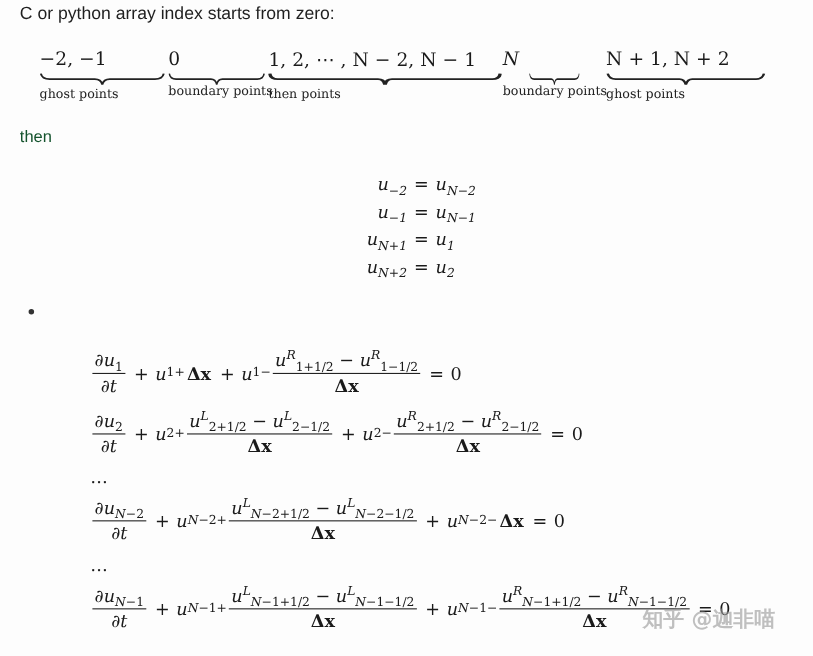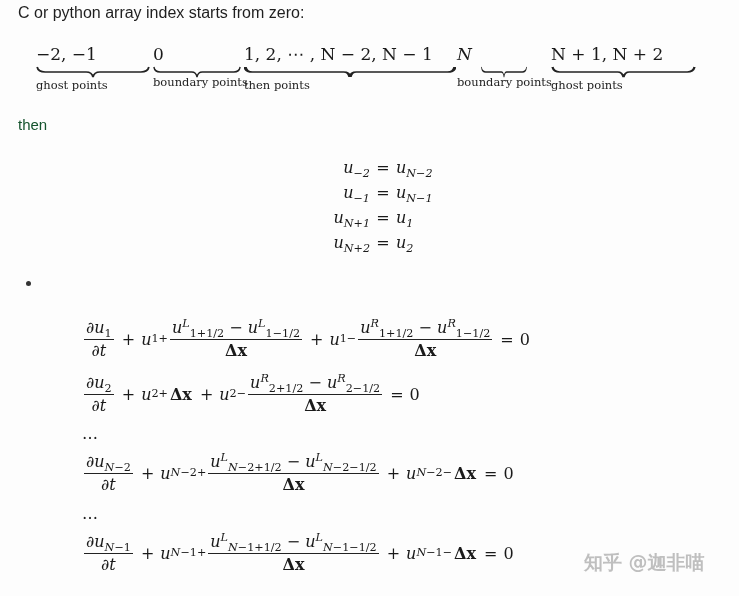--- a/index.html
+++ b/index.html
@@ -123,21 +123,20 @@
 <div class="eqn" style="top:318px;">
   <span class="frac">
       <span class="num">∂<i>u</i><sub>1</sub></span>
       <span class="den">∂<i>t</i></span>
     </span>
   <span class="op">+</span>
     <i>u</i>
     <sub>1</sub>
     <sup>+</sup>
   <span class="frac">
-      <span class="num"><i>u</i><sup><i>L</i></sup><sub>1+1/2</sub> − <i>u</i><sup><i>L</i></sup><sub>1−1/2</sub></span>
       <span class="den b">Δx</span>
     </span>
   <span class="op">+</span>
     <i>u</i>
     <sub>1</sub>
     <sup>−</sup>
   <span class="frac">
       <span class="num"><i>u</i><sup><i>R</i></sup><sub>1+1/2</sub> − <i>u</i><sup><i>R</i></sup><sub>1−1/2</sub></span>
       <span class="den b">Δx</span>
     </span>
@@ -148,20 +147,21 @@
 <div class="eqn" style="top:373px;">
   <span class="frac">
       <span class="num">∂<i>u</i><sub>2</sub></span>
       <span class="den">∂<i>t</i></span>
     </span>
   <span class="op">+</span>
     <i>u</i>
     <sub>2</sub>
     <sup>+</sup>
   <span class="frac">
+      <span class="num"><i>u</i><sup><i>L</i></sup><sub>2+1/2</sub> − <i>u</i><sup><i>L</i></sup><sub>2−1/2</sub></span>
       <span class="den b">Δx</span>
     </span>
   <span class="op">+</span>
     <i>u</i>
     <sub>2</sub>
     <sup>−</sup>
   <span class="frac">
       <span class="num"><i>u</i><sup><i>R</i></sup><sub>2+1/2</sub> − <i>u</i><sup><i>R</i></sup><sub>2−1/2</sub></span>
       <span class="den b">Δx</span>
     </span>
@@ -208,19 +208,20 @@
     <sup>+</sup>
   <span class="frac">
       <span class="num"><i>u</i><sup><i>L</i></sup><sub><i>N</i>−1+1/2</sub> − <i>u</i><sup><i>L</i></sup><sub><i>N</i>−1−1/2</sub></span>
       <span class="den b">Δx</span>
     </span>
   <span class="op">+</span>
     <i>u</i>
     <sub><i>N</i>−1</sub>
     <sup>−</sup>
   <span class="frac">
+      <span class="num"><i>u</i><sup><i>R</i></sup><sub><i>N</i>−1+1/2</sub> − <i>u</i><sup><i>R</i></sup><sub><i>N</i>−1−1/2</sub></span>
       <span class="den b">Δx</span>
     </span>
   <span class="op">=</span>
     <span>0</span>
 </div>
 
 <div class="watermark">知乎 @迦非喵</div>
 
 </body></html>

